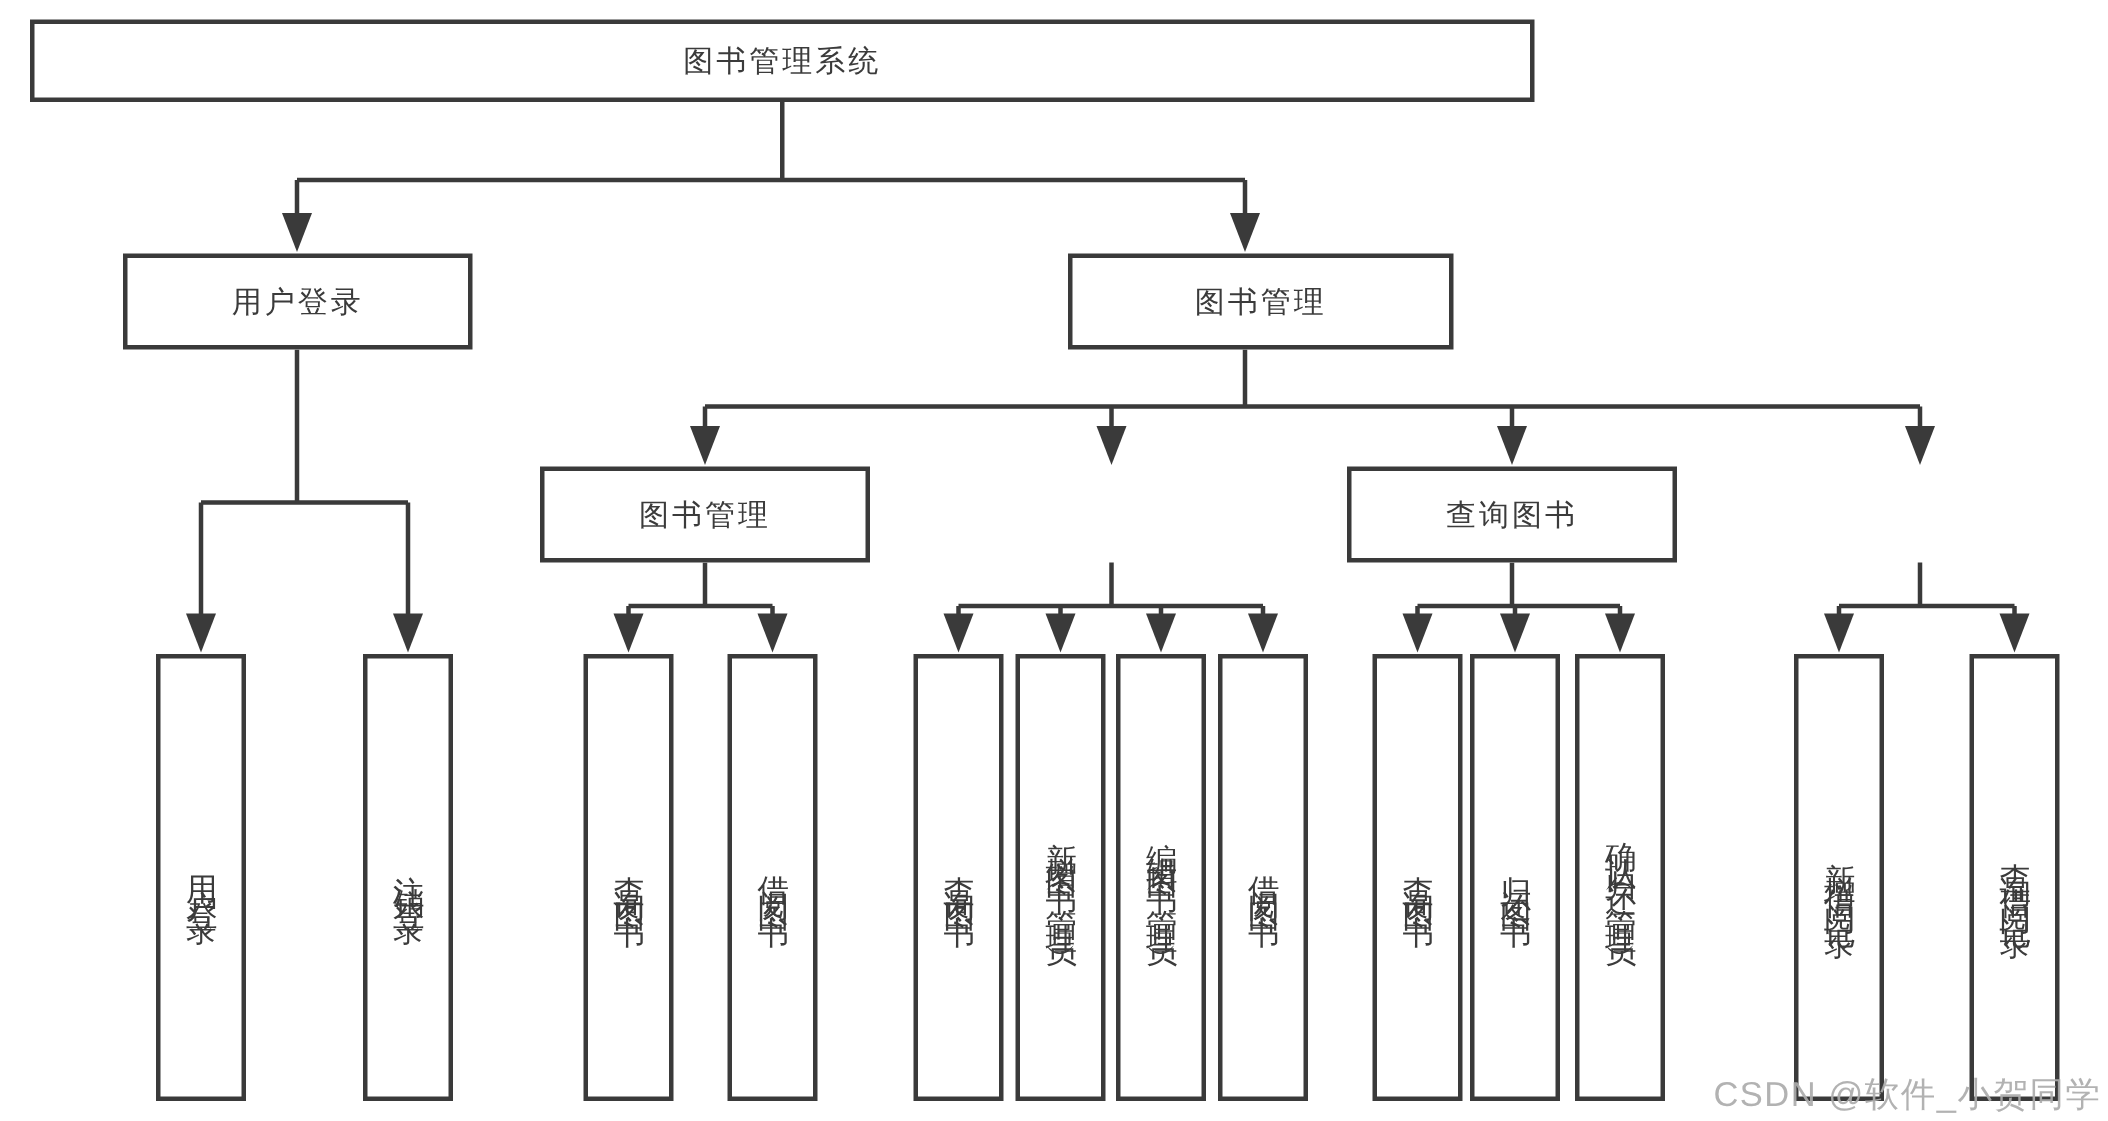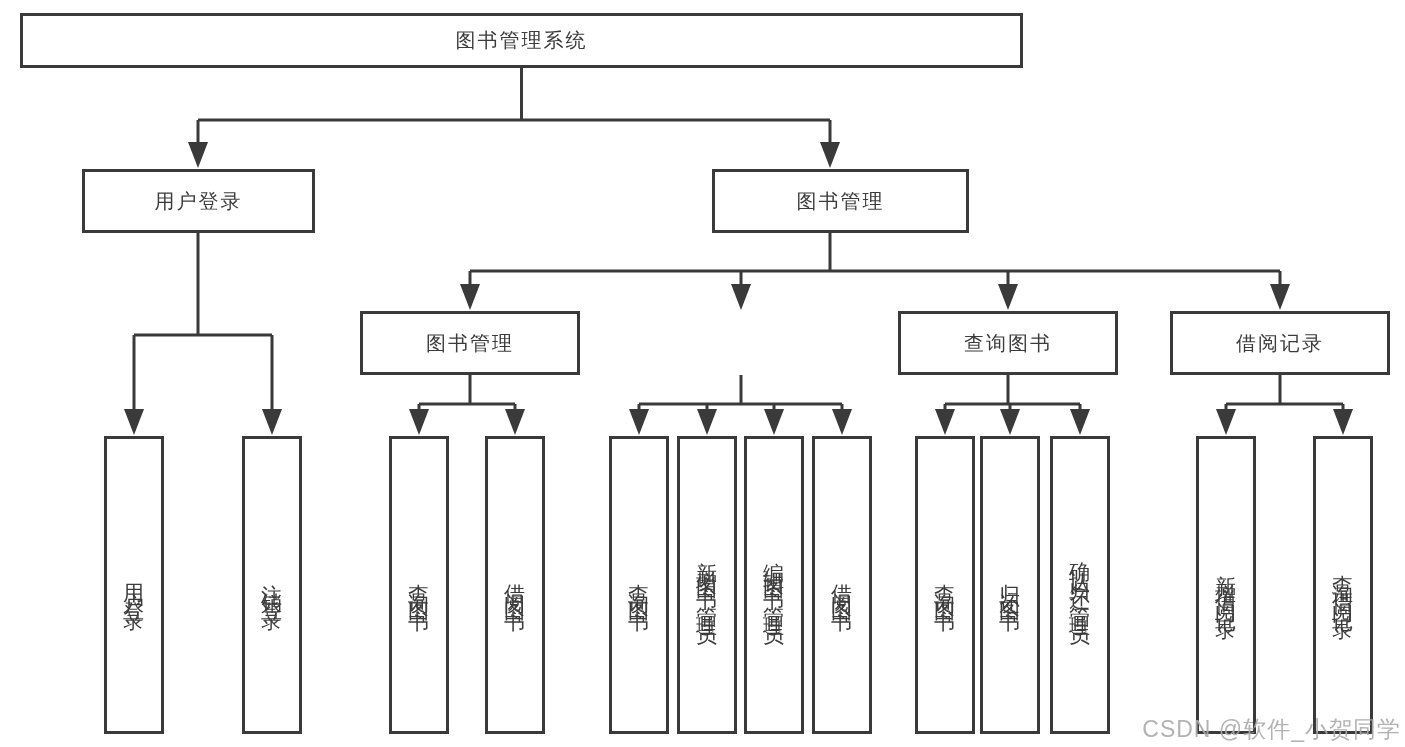--- a/index.html
+++ b/index.html
@@ -76,21 +76,20 @@
     <polygon fill="#3a3a3a" points="1333,409 1353,409 1343,435"></polygon>
   </svg>
 
   <div class="box header" style="left:20px;top:13px;width:1003px;height:55px">图书管理系统</div>
 
   <div class="box header" style="left:82px;top:169px;width:233px;height:64px">用户登录</div>
   <div class="box header" style="left:712px;top:169px;width:257px;height:64px">图书管理</div>
 
   <div class="box header" style="left:360px;top:311px;width:220px;height:64px">图书管理</div>
   <div class="box header" style="left:898px;top:311px;width:220px;height:64px">查询图书</div>
-  <div class="box header" style="left:1170px;top:311px;width:220px;height:64px">借阅记录</div>
 
   <div class="box leaf" style="left:104px;top:436px;width:60px;height:298px">
     <span class="vtext">用户登录</span>
   </div>
   <div class="box leaf" style="left:242px;top:436px;width:60px;height:298px">
     <span class="vtext">注销登录</span>
   </div>
 
   <div class="box leaf" style="left:389px;top:436px;width:60px;height:298px">
     <span class="vtext">查询图书</span>

